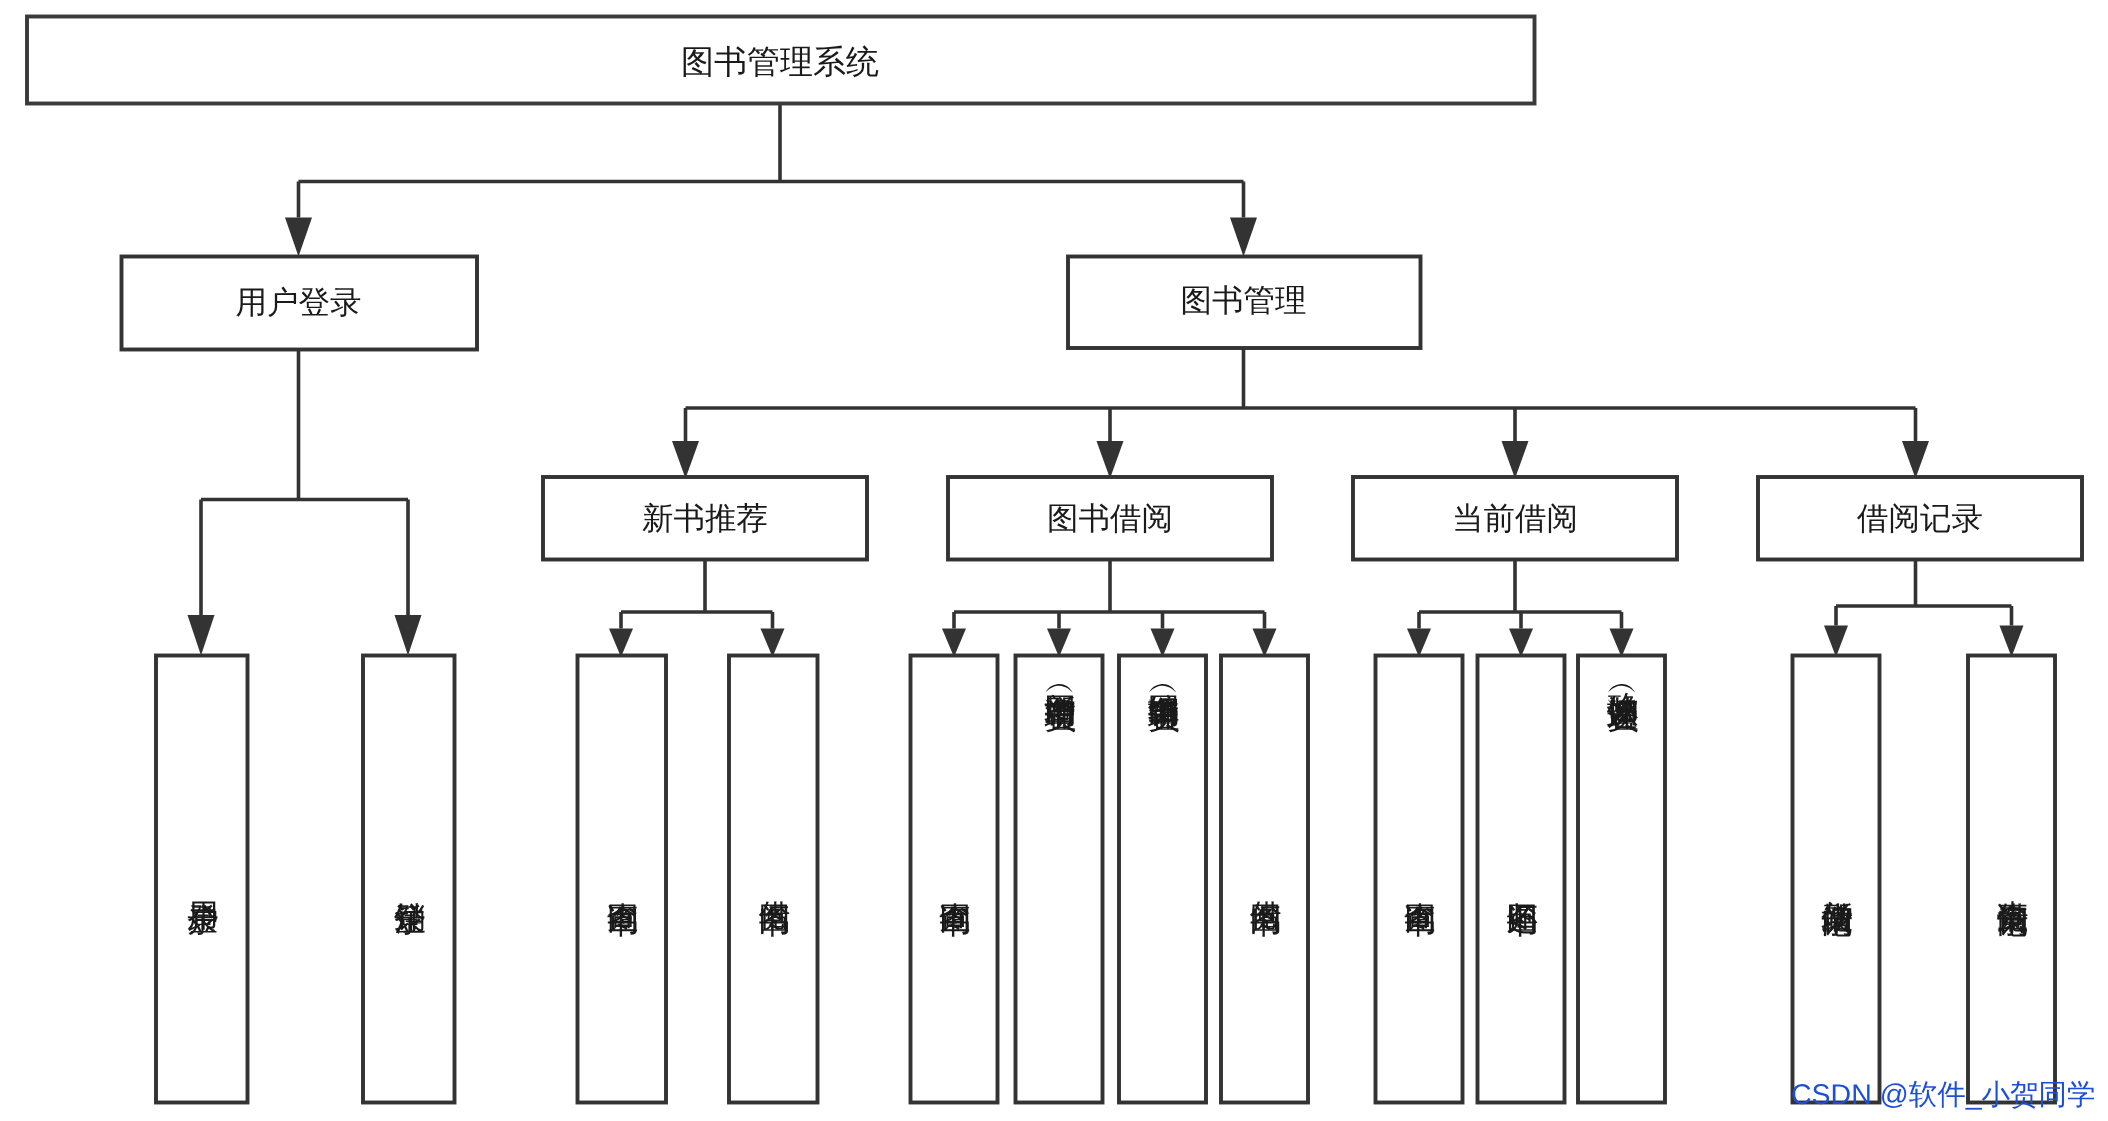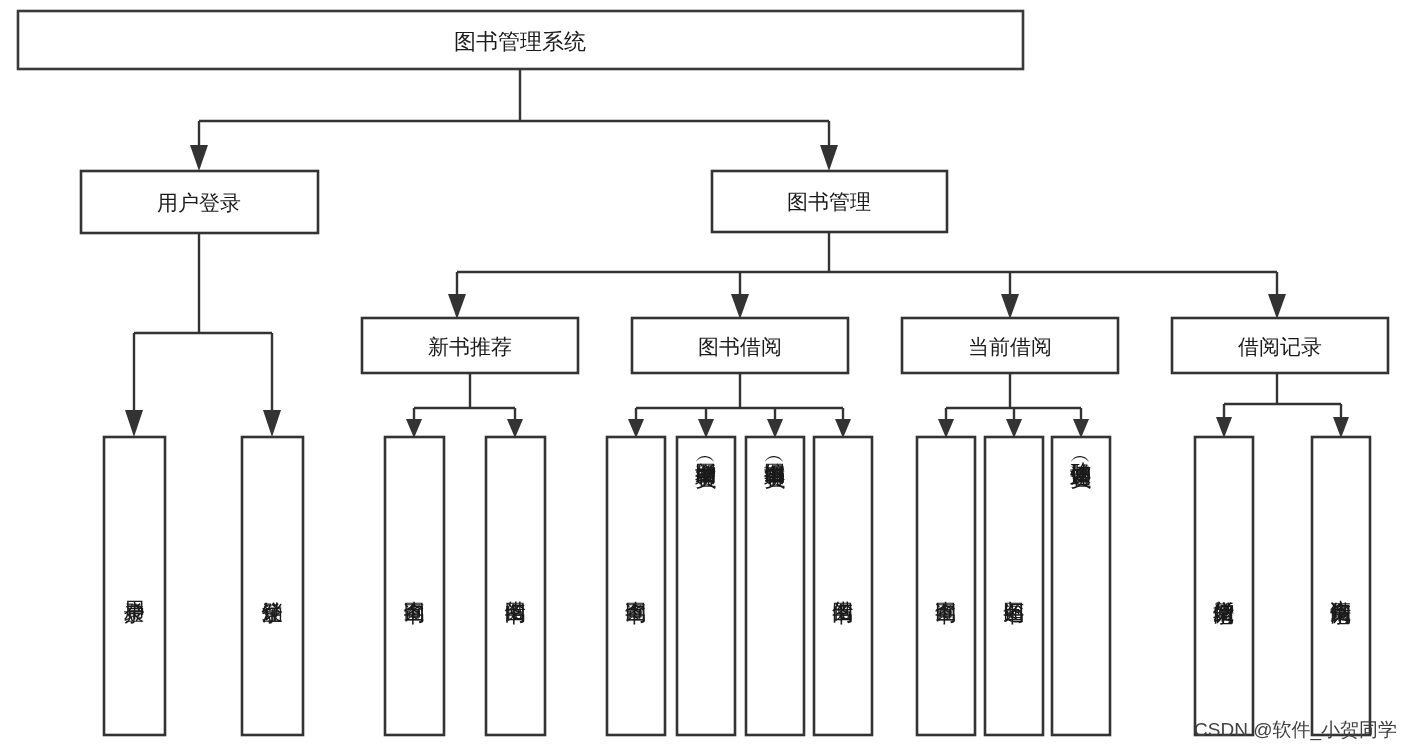--- a/index.html
+++ b/index.html
@@ -72,21 +72,21 @@
     letter-spacing: 1px;
     white-space: nowrap;
     text-align: center;
   }
   .watermark {
     position: absolute;
     right: 8px;
     bottom: 4px;
     font-family: "Liberation Sans", "DejaVu Sans", sans-serif;
     font-size: 19px;
-    color: #404040;
+    color: #1d4ed8;
     white-space: nowrap;
     pointer-events: none;
   }
 </style>
 </head>
 <body>
 
 <div id="diagram-root">
 
   <svg class="diagram" viewBox="0 0 1405 747" xmlns="http://www.w3.org/2000/svg">

